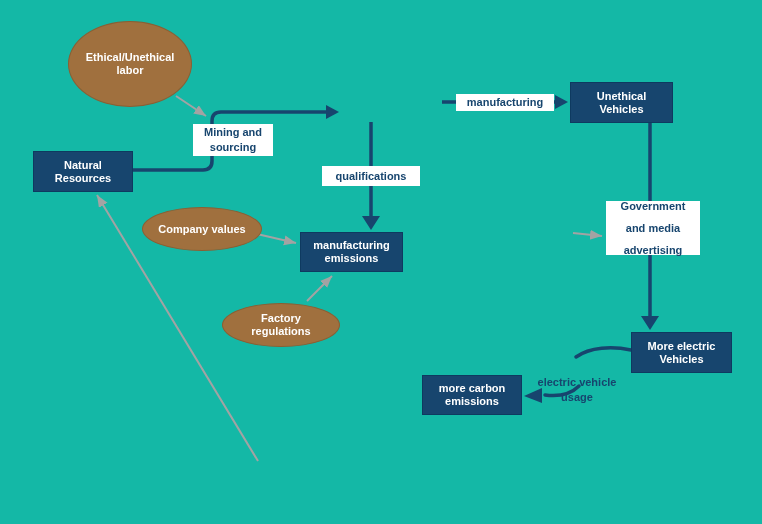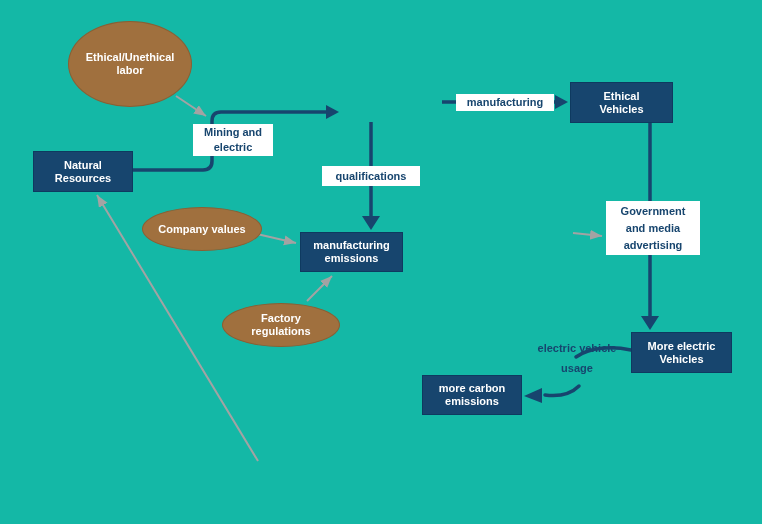--- a/index.html
+++ b/index.html
@@ -66,40 +66,40 @@
   <div class="ellipse-node" style="left:142px;top:207px;width:120px;height:44px;">Company values</div>
 
   <div class="ellipse-node" style="left:222px;top:303px;width:118px;height:44px;">Factory
 regulations</div>
 
 
   <div class="rect-node" style="left:33px;top:151px;width:100px;height:41px;">Natural
 Resources</div>
 
 
-  <div class="rect-node" style="left:570px;top:82px;width:103px;height:41px;">Ethical
+  <div class="rect-node" style="left:570px;top:82px;width:103px;height:41px;">Unethical
 Vehicles</div>
 
   <div class="rect-node" style="left:300px;top:232px;width:103px;height:40px;">manufacturing
 emissions</div>
 
   <div class="rect-node" style="left:631px;top:332px;width:101px;height:41px;">More electric
 Vehicles</div>
 
   <div class="rect-node" style="left:422px;top:375px;width:100px;height:40px;">more carbon
 emissions</div>
 
 
   <div class="edge-label" style="left:193px;top:124px;width:80px;height:32px;">Mining and
-electric</div>
+sourcing</div>
 
   <div class="edge-label" style="left:456px;top:94px;width:98px;height:17px;">manufacturing</div>
 
   <div class="edge-label" style="left:322px;top:166px;width:98px;height:20px;">qualifications</div>
 
-  <div class="edge-label" style="left:606px;top:201px;width:94px;height:54px;line-height:17px;">Government
+  <div class="edge-label" style="left:606px;top:201px;width:94px;height:54px;line-height:22px;">Government
 and media
 advertising</div>
 
-  <div class="edge-label no-bg" style="left:523px;top:340px;width:108px;height:36px;line-height:20px;">electric vehicle
+  <div class="edge-label no-bg" style="left:523px;top:372px;width:108px;height:36px;line-height:15px;">electric vehicle
 usage</div>
 
 </div>
 
 </body></html>

